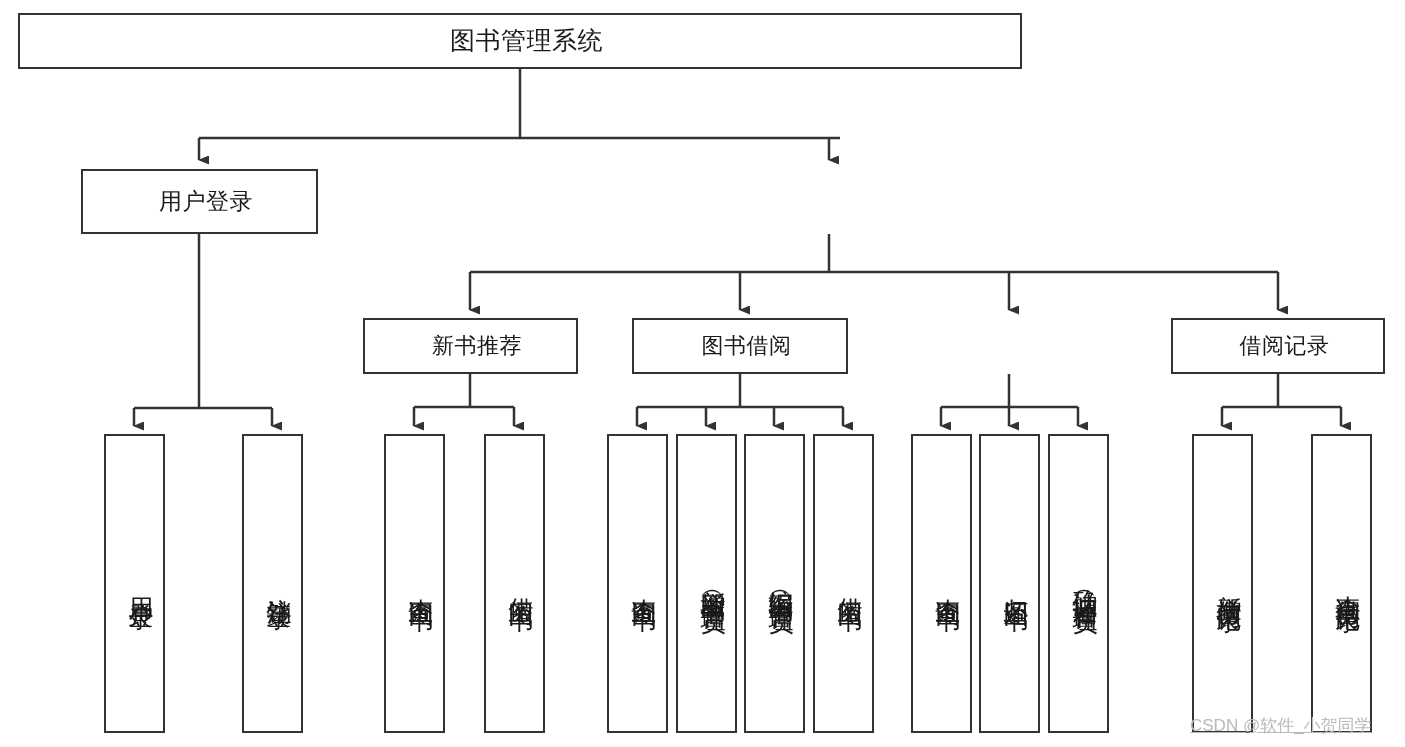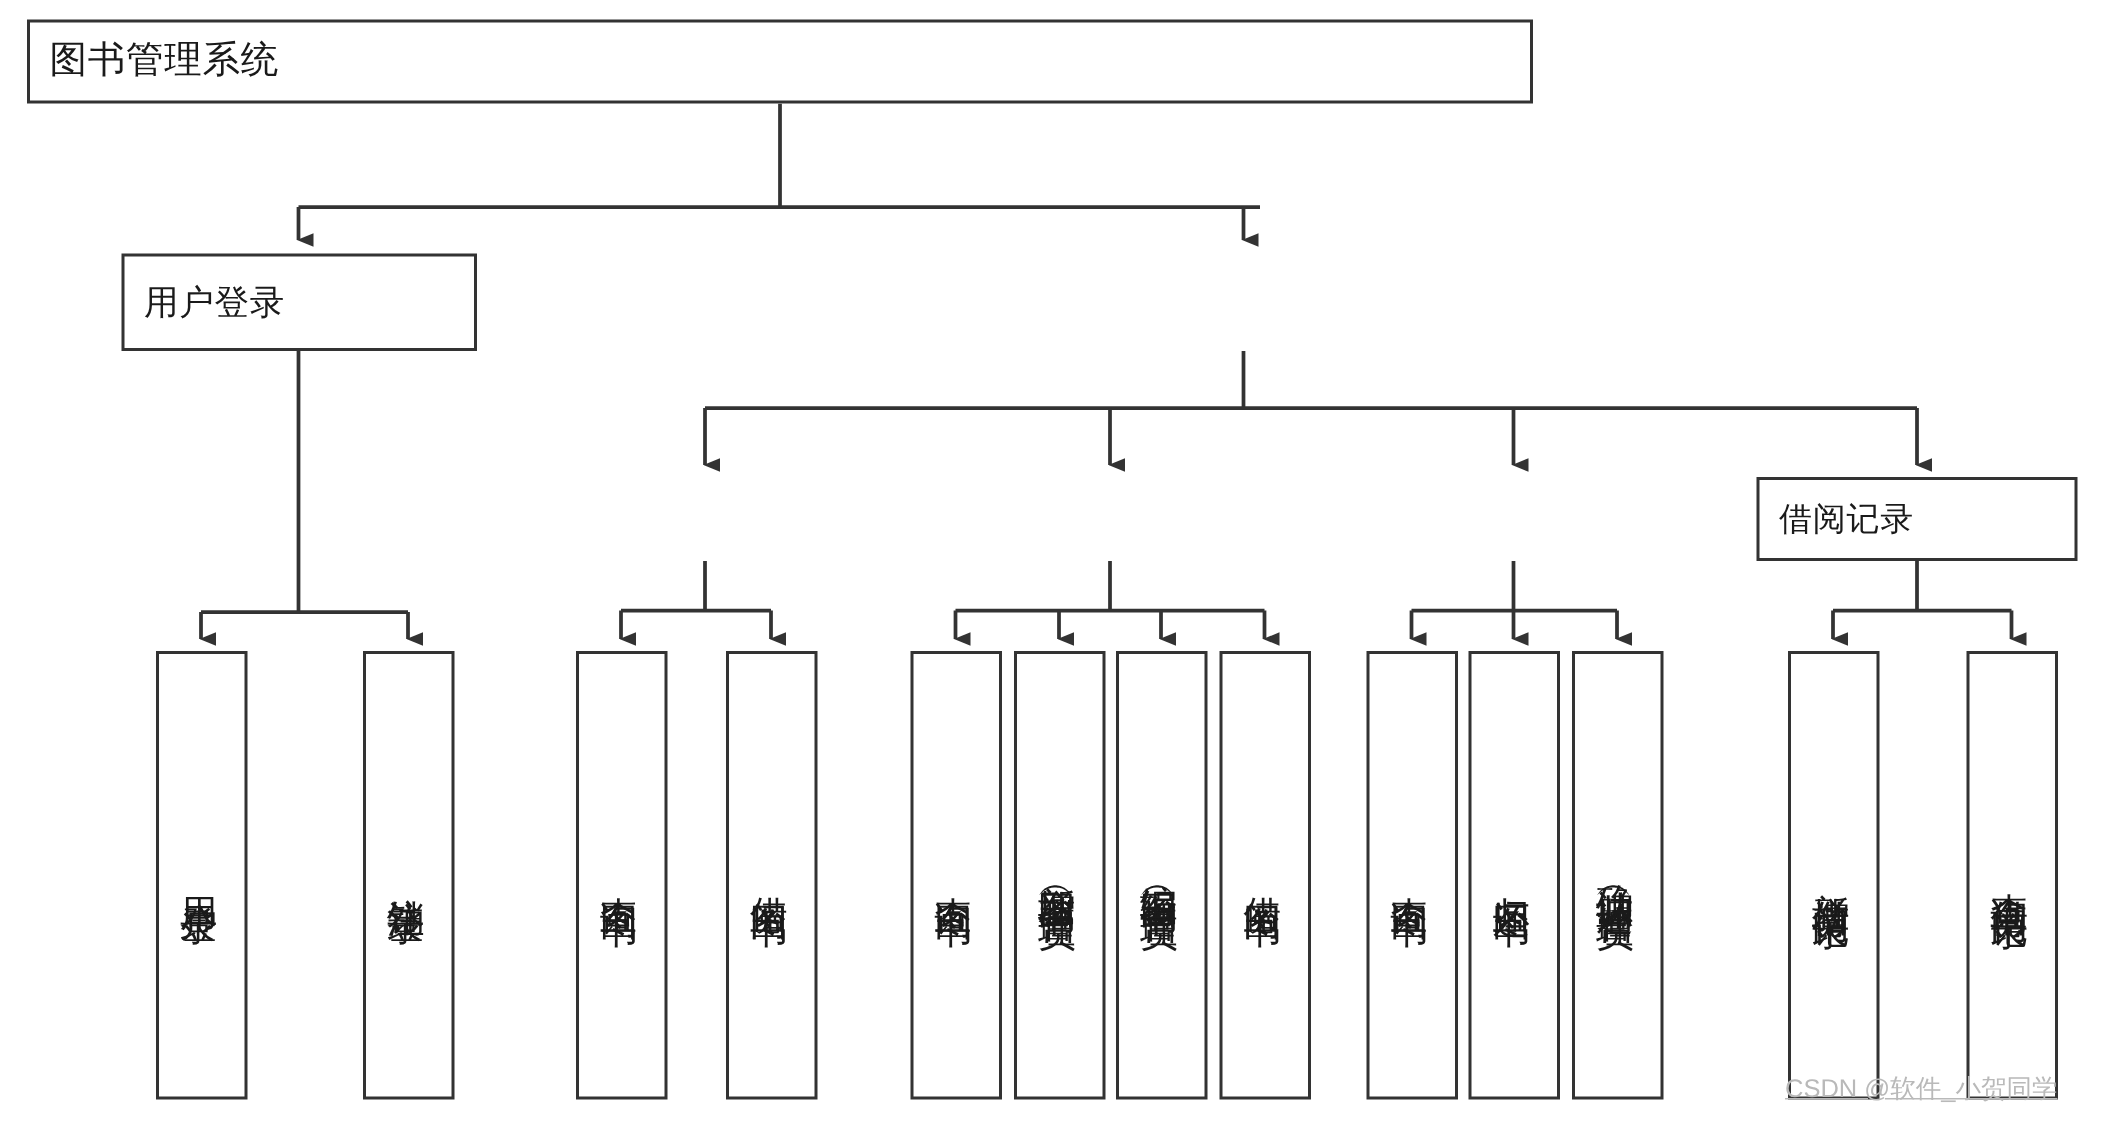--- a/index.html
+++ b/index.html
@@ -25,20 +25,21 @@
     width: 1405px;
     height: 747px;
   }
   .node-box {
     position: absolute;
     box-sizing: border-box;
     background: #ffffff;
     border: 2.5px solid #333333;
     display: flex;
     align-items: center;
+    justify-content: center;
     overflow: hidden;
     padding-left: 13px;
   }
   .node-label {
     font-family: "Liberation Sans", "DejaVu Sans", sans-serif;
     color: #1a1a1a;
     line-height: 1.18;
     white-space: nowrap;
     letter-spacing: 0.5px;
   }
@@ -117,20 +118,26 @@
   </svg>
 
   <div class="node-box level-root" style="left:18px; top:13px; width:1004px; height:56px;">
     <span class="node-label">图书管理系统</span>
   </div>
 
   <div class="node-box level-2" style="left:81px; top:169px; width:237px; height:65px;">
     <span class="node-label">用户登录</span>
   </div>
 
+  <div class="node-box level-3" style="left:363px; top:318px; width:215px; height:56px;">
+    <span class="node-label">新书推荐</span>
+  </div>
+  <div class="node-box level-3" style="left:632px; top:318px; width:216px; height:56px;">
+    <span class="node-label">图书借阅</span>
+  </div>
   <div class="node-box level-3" style="left:1171px; top:318px; width:214px; height:56px;">
     <span class="node-label">借阅记录</span>
   </div>
 
   <div class="node-box leaf-box" style="left:104px; top:434px; width:61px; height:299px;">
     <span class="node-label">用户登录</span>
   </div>
   <div class="node-box leaf-box" style="left:242px; top:434px; width:61px; height:299px;">
     <span class="node-label">注销登录</span>
   </div>

